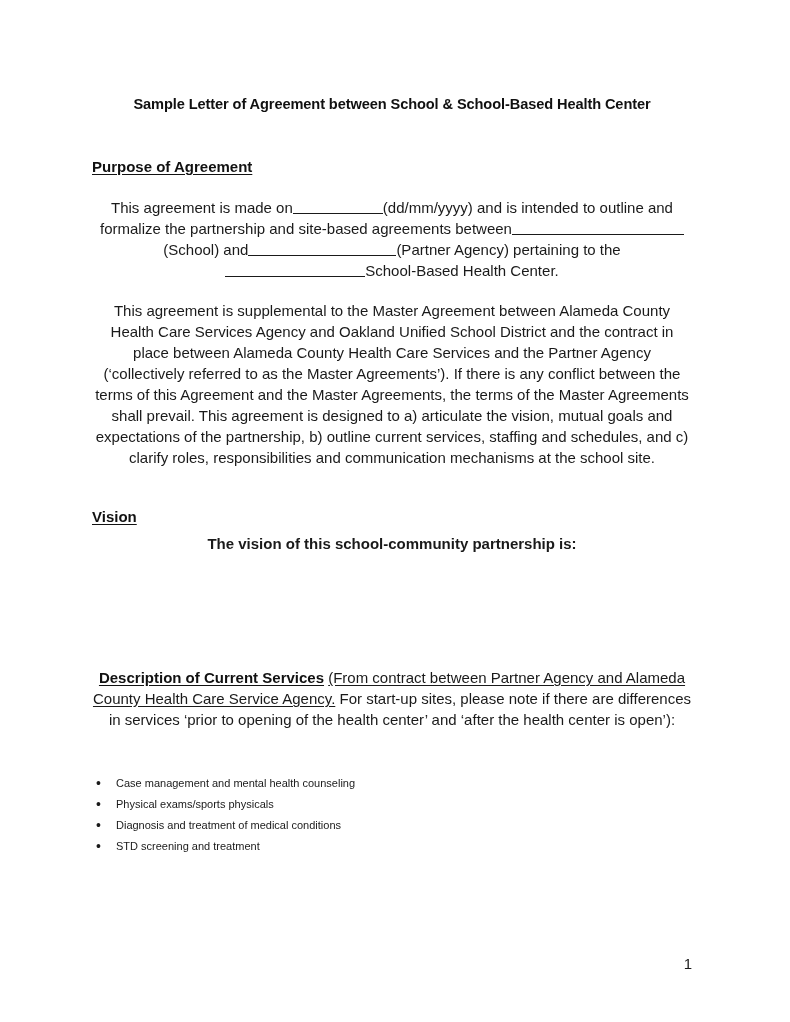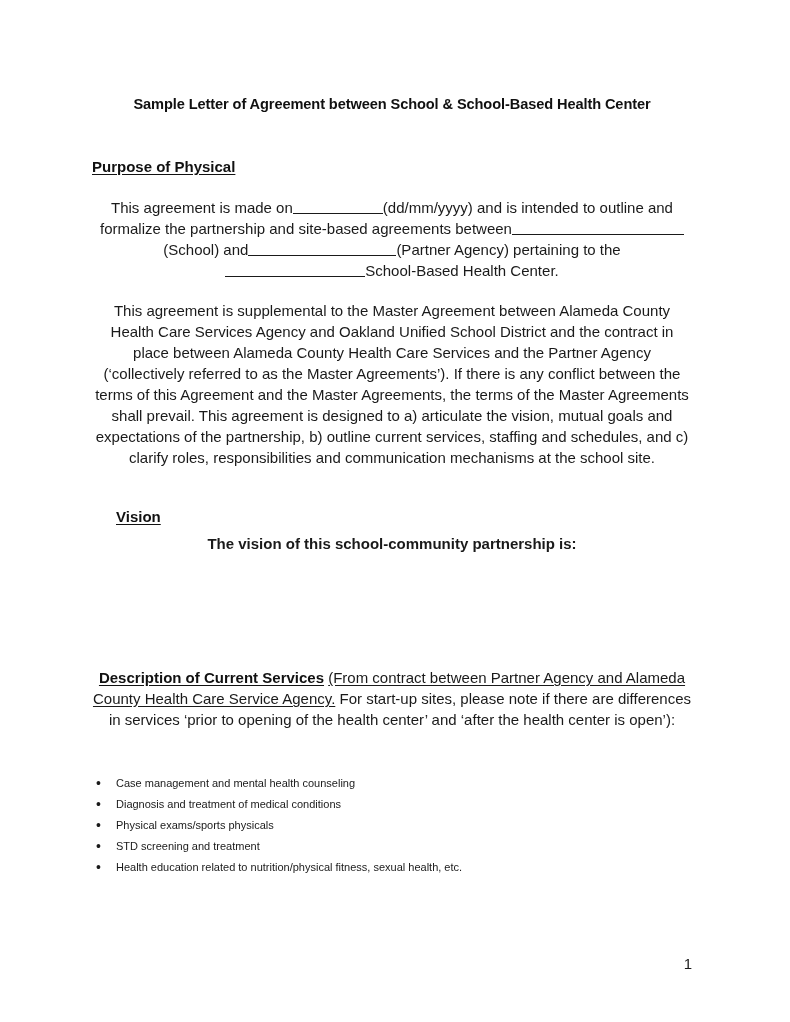--- a/index.html
+++ b/index.html
@@ -121,43 +121,42 @@
 </style>
 </head>
 <body>
 
 <div class="page">
   <div class="content">
 
     <div class="doc-title">Sample Letter of Agreement between School &amp; School-Based Health Center</div>
 
     <div class="block" style="top:156px;">
-      <span class="heading">Purpose of Physical</span>
+      <span class="heading">Purpose of Agreement</span>
     </div>
 
     <div class="block para" style="top:197px;">
       <span>This agreement is made on</span><span class="blank blank-date"></span><span>(dd/mm/yyyy) and is intended to outline and formalize the partnership and site-based agreements between</span><span class="blank blank-school"></span><br><span>(School) and</span><span class="blank blank-agency"></span><span>(Partner Agency) pertaining to the</span><br><span class="blank blank-sbhc"></span><span>School-Based Health Center.</span>
     </div>
 
     <div class="block para" style="top:300px;">This agreement is supplemental to the Master Agreement between Alameda County Health Care Services Agency and Oakland Unified School District and the contract in place between Alameda County Health Care Services and the Partner Agency (‘collectively referred to as the Master Agreements’). If there is any conflict between the terms of this Agreement and the Master Agreements, the terms of the Master Agreements shall prevail. This agreement is designed to a) articulate the vision, mutual goals and expectations of the partnership, b) outline current services, staffing and schedules, and c) clarify roles, responsibilities and communication mechanisms at the school site.</div>
 
-    <div class="block" style="top:506px;margin-left:24px;">
+    <div class="block" style="top:506px;">
       <span class="heading">Vision</span>
     </div>
 
     <div class="block para" style="top:533px;font-weight:bold;">The vision of this school-community partnership is:</div>
 
     <div class="block para" style="top:667px;">
       <span class="heading">Description of Current Services</span><span>&nbsp;</span><span class="u">(From contract between Partner Agency and Alameda County Health Care Service Agency.</span><span>&nbsp;</span><span>For start-up sites, please note if there are differences in services ‘prior to opening of the health center’ and ‘after the health center is open’):</span>
     </div>
 
     <ul class="bullets" style="position:absolute; left:0; top:773px; width:600px;">
       <li>Case management and mental health counseling</li>
+      <li>Physical exams/sports physicals</li>
       <li>Diagnosis and treatment of medical conditions</li>
-      <li>Physical exams/sports physicals</li>
       <li>STD screening and treatment</li>
-      <li>Health education related to nutrition/physical fitness, sexual health, etc.</li>
     </ul>
 
     <div class="page-number">1</div>
 
   </div>
 </div>
 
 </body></html>

